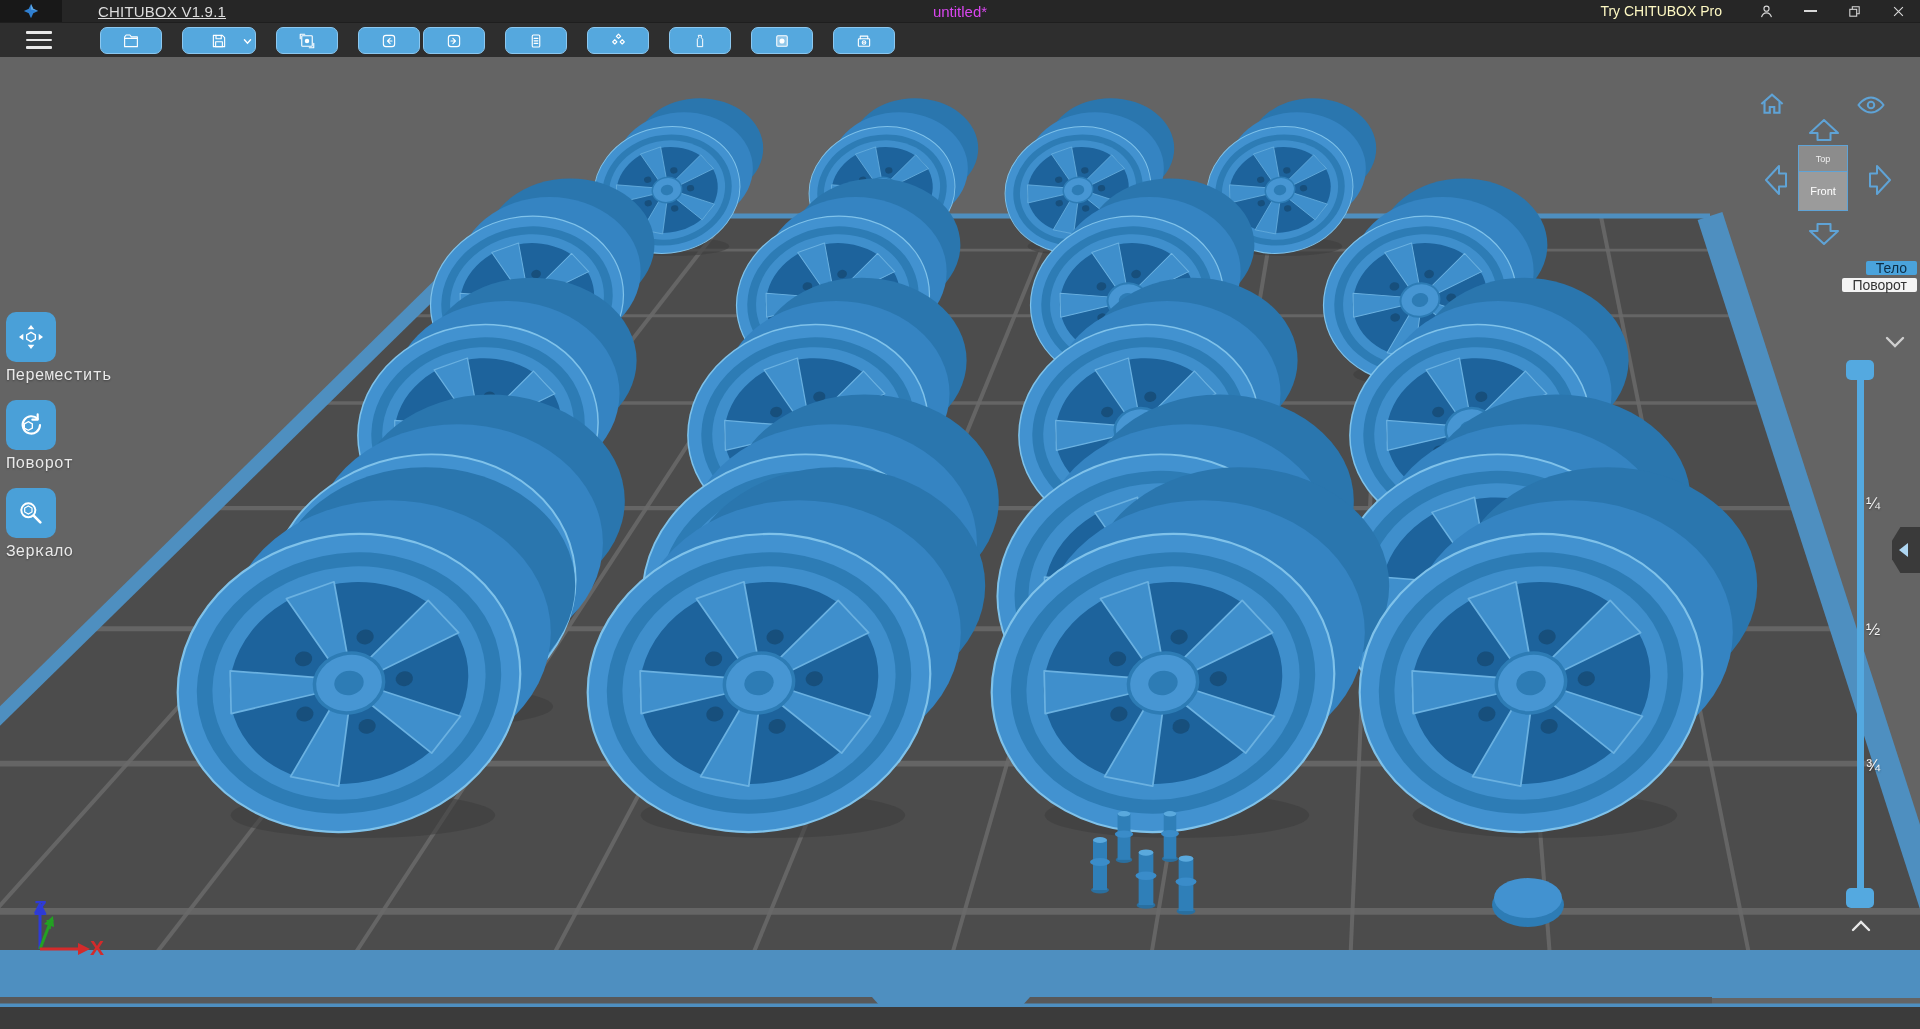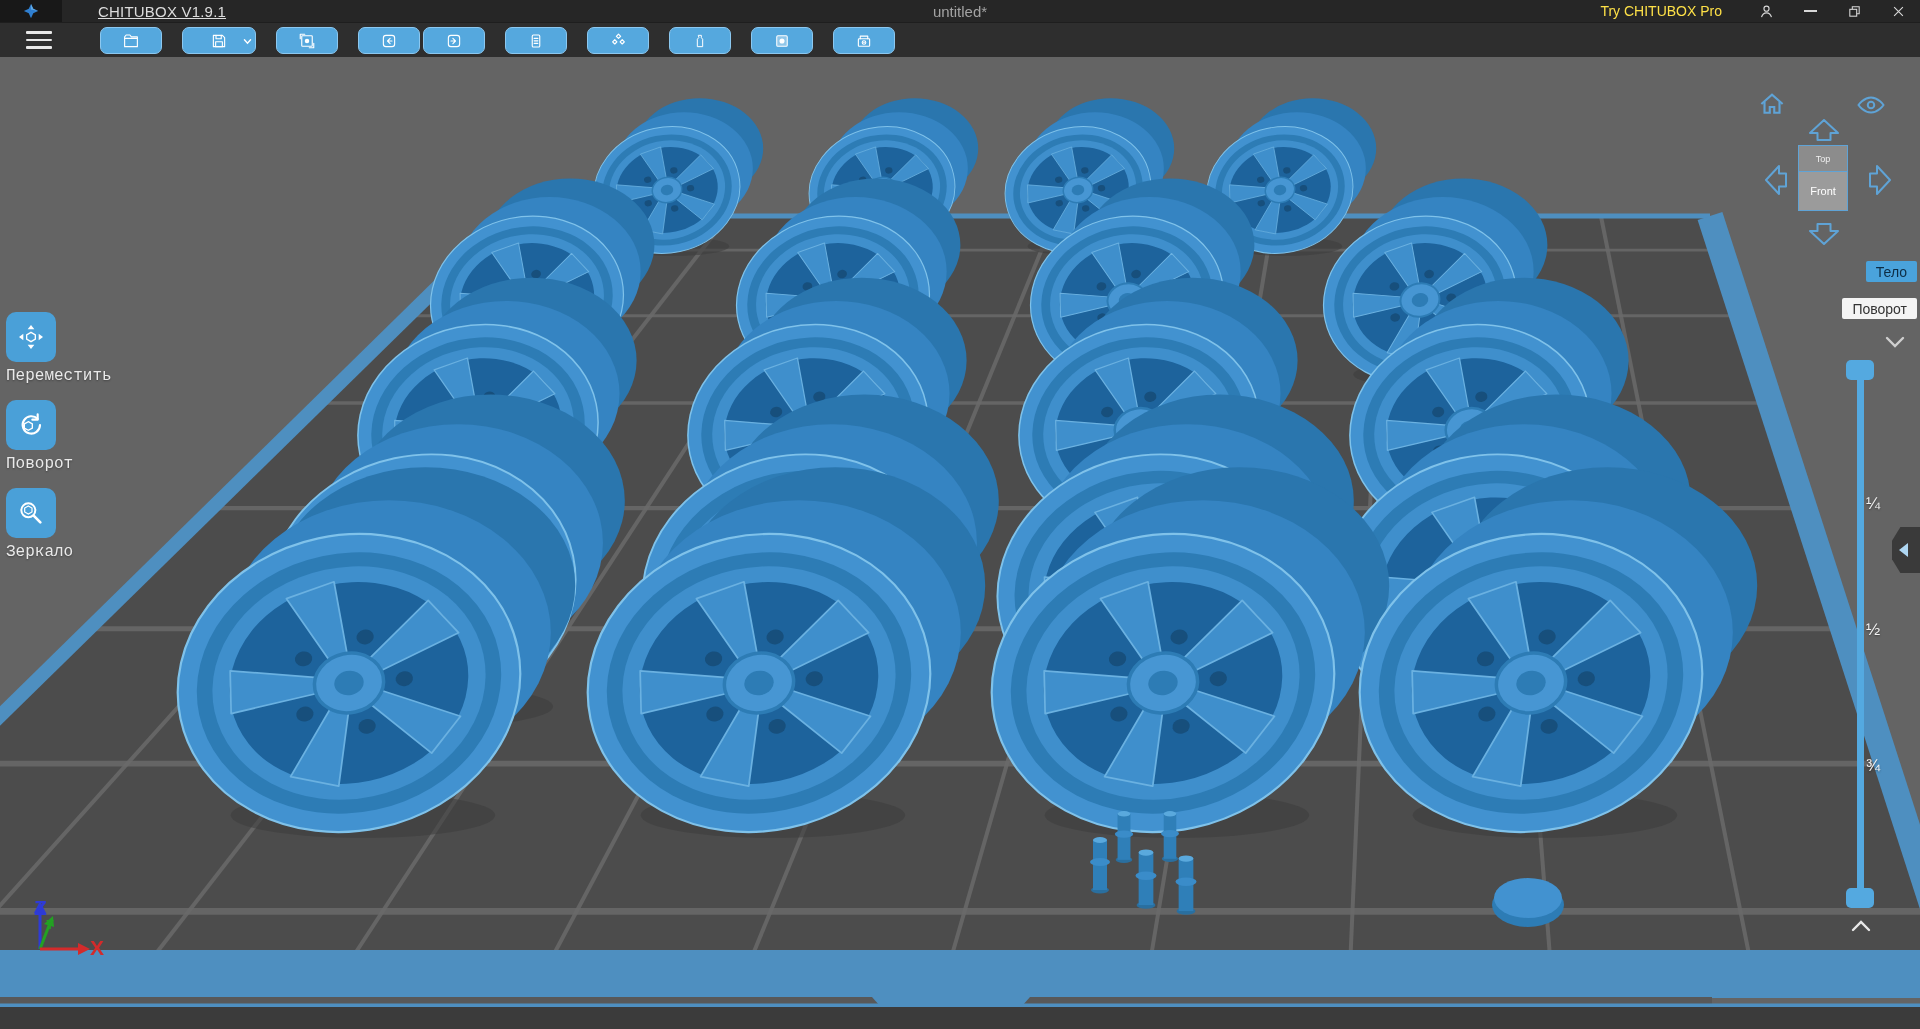--- a/index.html
+++ b/index.html
@@ -2,23 +2,23 @@
 <html><head>
 <meta charset="utf-8">
 <style>
   html,body{margin:0;padding:0;background:#3b3b3b;width:1920px;height:1029px;overflow:hidden;
     font-family:"Liberation Sans","DejaVu Sans",sans-serif;-webkit-font-smoothing:antialiased;}
   *{box-sizing:border-box;}
   
   .titlebar{height:22px;background:#262626;color:#dcdcdc;font-size:15px;display:flex;align-items:center;position:relative;user-select:none;}
   .logo-plate{width:62px;height:22px;background:#181818;display:flex;align-items:center;justify-content:center;}
   .app-title{margin-left:36px;letter-spacing:.2px;text-decoration:underline;}
-  .doc-title{position:absolute;left:0;right:0;text-align:center;color:#a3a3a3;font-size:15px;pointer-events:none;}
+  .doc-title{position:absolute;left:0;right:0;text-align:center;color:#d946ef;font-size:15px;pointer-events:none;}
   .tb-right{position:absolute;right:0;top:0;height:22px;display:flex;align-items:center;}
-  .pro-link{color:#fde047;font-size:14px;margin-right:22px;cursor:pointer;}
+  .pro-link{color:#fef9c3;font-size:14px;margin-right:22px;cursor:pointer;}
   .winbtn{width:44px;height:22px;display:flex;align-items:center;justify-content:center;cursor:pointer;}
   
   .toolbar{height:35px;background:#2e2e2e;position:relative;border-top:1px solid #1e1e1e;}
   .hamburger{position:absolute;left:26px;top:8px;width:26px;cursor:pointer;}
   .hamburger div{height:2.5px;background:#e8e8e8;border-radius:1px;margin-bottom:5px;}
   .tb-buttons{position:absolute;left:100px;top:4px;display:flex;align-items:center;}
   .tbtn{width:62px;height:27px;background:#55a8de;border:1.5px solid #8cc8f0;border-radius:7px;
     display:flex;align-items:center;justify-content:center;margin-right:20px;cursor:pointer;position:relative;}
   .tbtn.pair{margin-right:3px;}
   .tbtn .drop{position:absolute;right:3px;bottom:4px;}
@@ -30,21 +30,21 @@
   .tool{margin-bottom:15px;}
   .tool-tile{width:50px;height:50px;background:#4aa0d8;border-radius:10px;display:flex;align-items:center;justify-content:center;cursor:pointer;}
   .tool-label{margin-top:5px;font-size:16px;color:#eaeaea;text-shadow:0 1px 2px rgba(0,0,0,.35);font-family:Liberation Mono, monospace;}
   
   .navicon{position:absolute;cursor:pointer;line-height:0;}
   .cube{position:absolute;left:1798px;top:88px;width:50px;cursor:pointer;}
   .cube-top{height:27px;background:#8c8c8c;border:1.5px solid #5fa3d6;color:#f0f0f0;font-size:9px;display:flex;align-items:center;justify-content:center;}
   .cube-front{height:39px;background:#9b9b9b;border:1.5px solid #5fa3d6;border-top:none;color:#fff;font-size:11px;display:flex;align-items:center;justify-content:center;}
   
   .mode-box{position:absolute;right:3px;top:204px;display:flex;flex-direction:column;align-items:flex-end;}
-  .mode-btn{height:21px;padding:0 10px;border-radius:2px;font-size:14px;display:flex;align-items:center;cursor:pointer;margin-bottom:16px;}
+  .mode-btn{height:14px;padding:0 10px;border-radius:2px;font-size:14px;display:flex;align-items:center;cursor:pointer;margin-bottom:3px;}
   .mode-btn.selected{background:#4aa3dc;color:#0d2d45;}
   .mode-btn:not(.selected){background:#f4f4f4;color:#333;}
   .mode-collapse{position:absolute;left:1884px;top:278px;cursor:pointer;line-height:0;}
   
   .slider-track{position:absolute;left:1857px;top:312px;width:7px;height:534px;background:#54a9e0;border-radius:3px;cursor:pointer;}
   .slider-handle{position:absolute;left:1846px;width:28px;height:20px;background:#54a9e0;border-radius:5px;cursor:pointer;}
   .frac{position:absolute;left:1866px;color:#f2f2f2;font-size:17px;text-shadow:0 1px 2px rgba(0,0,0,.4);}
   .slider-collapse{position:absolute;left:1850px;top:861px;cursor:pointer;line-height:0;}
   
   .panel-tab{position:absolute;left:1892px;top:470px;width:28px;height:46px;background:#3a3a3a;

